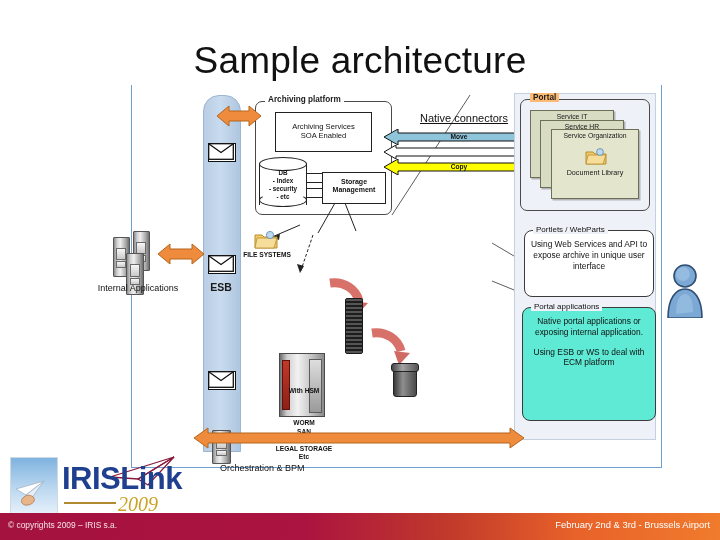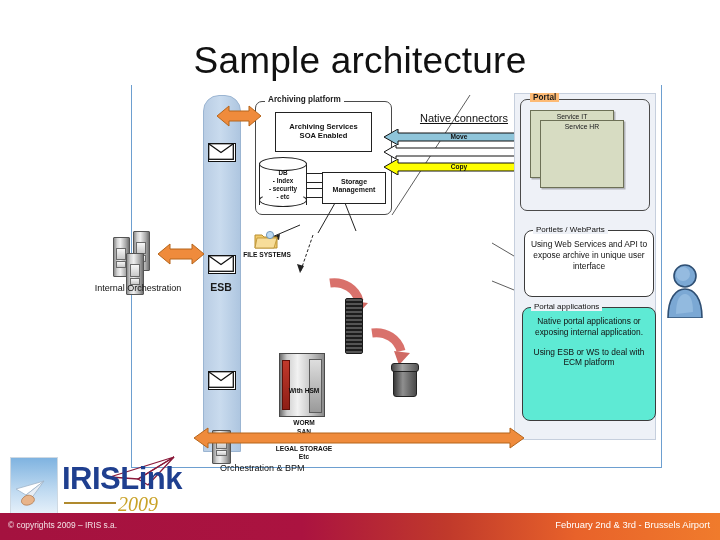--- a/index.html
+++ b/index.html
@@ -56,21 +56,21 @@
     position:absolute;top:-7px;left:9px;background:#ffffff;padding:0 3px;
     font-size:8.2px;font-weight:bold;color:#1a1a1a;white-space:nowrap;
   }
 
   
   .svc-box{
     position:absolute;left:275px;top:112px;width:95px;height:38px;
     border:1.2px solid #222;background:#fff;
   }
   .svc-box span{
-    display:block;text-align:center;font-size:7.6px;font-weight:bold;color:#111;line-height:1.25;
+    display:block;text-align:center;font-size:7.6px;font-weight:normal;color:#111;line-height:1.25;
   }
   .svc-box .pad{padding-top:9px;}
 
   .cyl{
     position:absolute;left:259px;top:157px;width:48px;height:54px;
   }
   .cyl .body{
     position:absolute;left:0;top:6px;width:46px;height:42px;
     border-left:1.2px solid #222;border-right:1.2px solid #222;background:#fff;
   }
@@ -354,20 +354,30 @@
     <div class="grp" style="left:520px;top:14px;width:128px;height:110px;">
       <span class="grp-title" style="background:#fdba74;">Portal</span>
     </div>
 
     <div class="card" style="left:530px;top:25px;width:82px;height:66px;">
       <div class="cap">Service IT</div>
     </div>
     <div class="card" style="left:540px;top:35px;width:82px;height:66px;">
       <div class="cap">Service HR</div>
     </div>
+    <div class="card front" style="left:551px;top:44px;width:86px;height:68px;">
+      <div class="cap">Service Organization</div>
+
+      <svg style="position:absolute;left:33px;top:18px;" width="22" height="18" viewBox="0 0 22 18">
+        <path d="M1 4 L8 4 L10 6 L21 6 L21 16 L1 16 Z" fill="#f0c96a" stroke="#b98f2e" stroke-width="1"></path>
+        <path d="M3 7 L21 7 L18 16 L1 16 Z" fill="#f7dd9a" stroke="#b98f2e" stroke-width="0.8"></path>
+        <circle cx="15" cy="4" r="3.4" fill="#bcd9f2" stroke="#5a86ad" stroke-width="0.8"></circle>
+      </svg>
+      <div class="doclib">Document Library</div>
+    </div>
 
     <div class="tbox" style="left:524px;top:145px;width:120px;height:57px;padding:8px 4px 0 4px;background:#fff;">
       <span class="hd">Portlets / WebParts</span>
       <p>Using Web Services and API to expose archive in unique user interface</p>
     </div>
 
     <div class="tbox" style="left:522px;top:222px;width:124px;height:104px;padding:8px 4px 0 4px;background:#5eead4;">
       <span class="hd">Portal applications</span>
       <p>Native portal applications or exposing internal application.</p>
       <p style="margin-top:9px;">Using ESB or WS to deal with ECM platform</p>
@@ -381,21 +391,21 @@
     <div class="server" style="left:133px;top:146px;width:15px;height:38px;">
       <div class="case"></div>
         <div class="slot"></div>
         <div class="slot slot2"></div>
     </div>
     <div class="server" style="left:126px;top:168px;width:16px;height:40px;">
       <div class="case"></div>
         <div class="slot"></div>
         <div class="slot slot2"></div>
     </div>
-    <div class="ia-label" style="left:78px;top:198px;width:120px;">Internal Orchestration</div>
+    <div class="ia-label" style="left:78px;top:198px;width:120px;">Internal Applications</div>
 
     <svg style="position:absolute;left:158px;top:158px;" width="46" height="22" viewBox="0 0 46 22">
       <polygon points="0,11 12,1 12,6 34,6 34,1 46,11 34,21 34,16 12,16 12,21" fill="#ef8b3c" stroke="#b5651b" stroke-width="1"></polygon>
     </svg>
 
     <svg style="position:absolute;left:217px;top:20px;" width="44" height="22" viewBox="0 0 44 22">
       <polygon points="0,11 12,1 12,6 32,6 32,1 44,11 32,21 32,16 12,16 12,21" fill="#ef8b3c" stroke="#b5651b" stroke-width="1"></polygon>
     </svg>
 
     <svg style="position:absolute;left:254px;top:145px;" width="24" height="20" viewBox="0 0 24 20">

